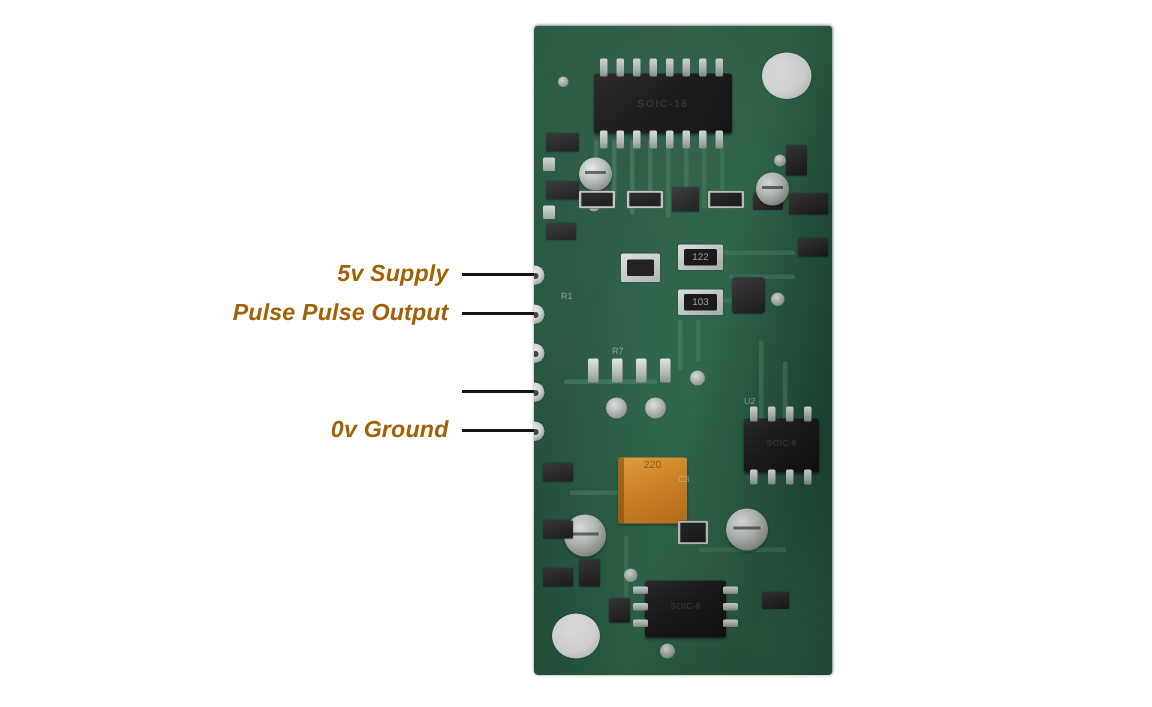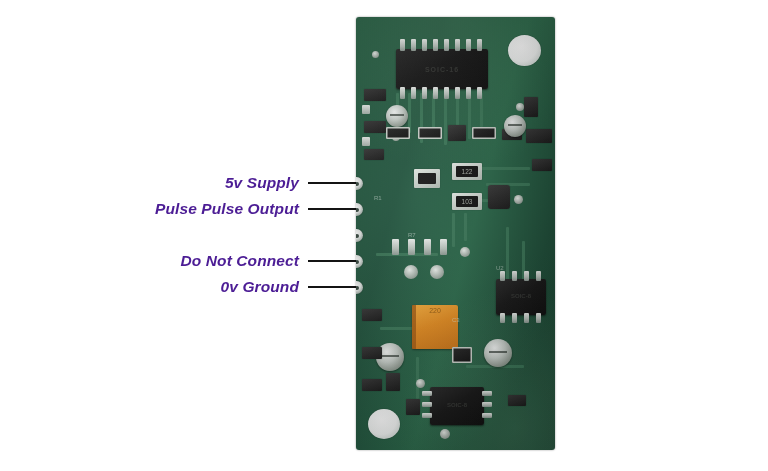--- a/index.html
+++ b/index.html
@@ -40,21 +40,21 @@
     position: absolute;
     height: 20px;
     display: flex;
     align-items: center;
     justify-content: flex-end;
   }
   .callout-text {
     font-weight: bold;
     font-style: italic;
     font-size: 15.5px;
-    color: #4c1d95;
+    color: #a16207;
     white-space: nowrap;
     letter-spacing: 0.1px;
   }
   .callout-line {
     display: block;
     height: 2px;
     background: #141414;
     margin-left: 9px;
   }
 
@@ -233,21 +233,20 @@
     <span class="callout-line" style="width:48px;"></span>
   </div>
 
   <div class="callout" style="left:60px; top:199px; width:296px;">
     <span class="callout-text">Pulse Pulse Output</span>
     <span class="callout-line" style="width:48px;"></span>
   </div>
 
 
   <div class="callout" style="left:60px; top:251px; width:296px;">
-    <span class="callout-text">Do Not Connect</span>
     <span class="callout-line" style="width:48px;"></span>
   </div>
 
   <div class="callout" style="left:60px; top:277px; width:296px;">
     <span class="callout-text">0v Ground</span>
     <span class="callout-line" style="width:48px;"></span>
   </div>
 
   <div class="board">
 

